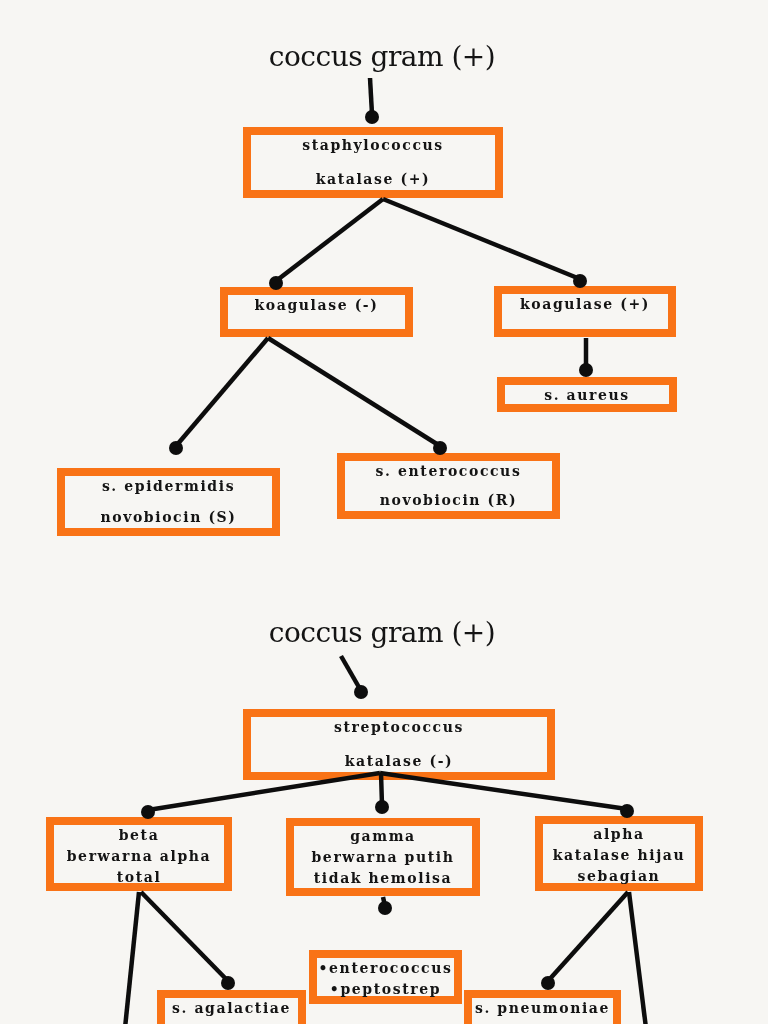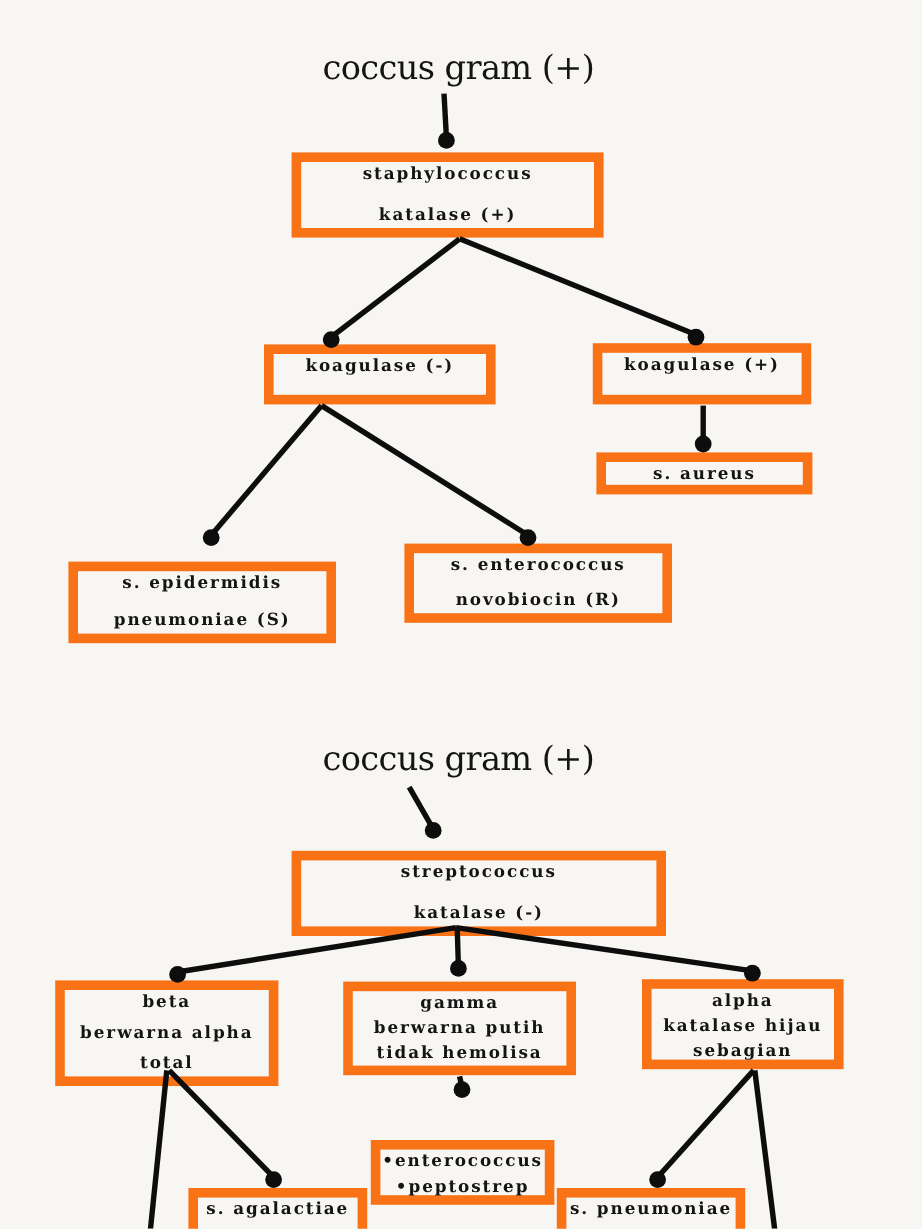--- a/index.html
+++ b/index.html
@@ -101,36 +101,36 @@
   <div class="node" style="left:497px; top:377px; width:180px; height:35px;">
     <div class="ln">s. aureus</div>
   </div>
 
   <div class="node" style="left:494px; top:286px; width:182px; height:51px;">
     <div class="ln">koagulase (+)</div>
   </div>
 
   <div class="node" style="left:57px; top:452px; width:223px; height:68px;margin-top:16px;">
     <div class="ln">s. epidermidis</div>
-    <div class="ln">pneumoniae (S)</div>
+    <div class="ln">novobiocin (S)</div>
   </div>
 
   <div class="node" style="left:337px; top:453px; width:223px; height:66px;">
     <div class="ln">s. enterococcus</div>
     <div class="ln">novobiocin (R)</div>
   </div>
 
   <div class="tree-title" style="left:382px; top:616px;">coccus gram (+)</div>
 
   <div class="node" style="left:243px; top:709px; width:312px; height:71px;">
     <div class="ln">streptococcus</div>
     <div class="ln">katalase (-)</div>
   </div>
 
-  <div class="node" style="left:46px; top:817px; width:186px; height:88px;">
+  <div class="node" style="left:46px; top:817px; width:186px; height:74px;">
     <div class="ln">beta</div>
     <div class="ln">berwarna alpha</div>
     <div class="ln">total</div>
   </div>
 
   <div class="node" style="left:286px; top:818px; width:194px; height:78px;">
     <div class="ln">gamma</div>
     <div class="ln">berwarna putih</div>
     <div class="ln">tidak hemolisa</div>
   </div>

